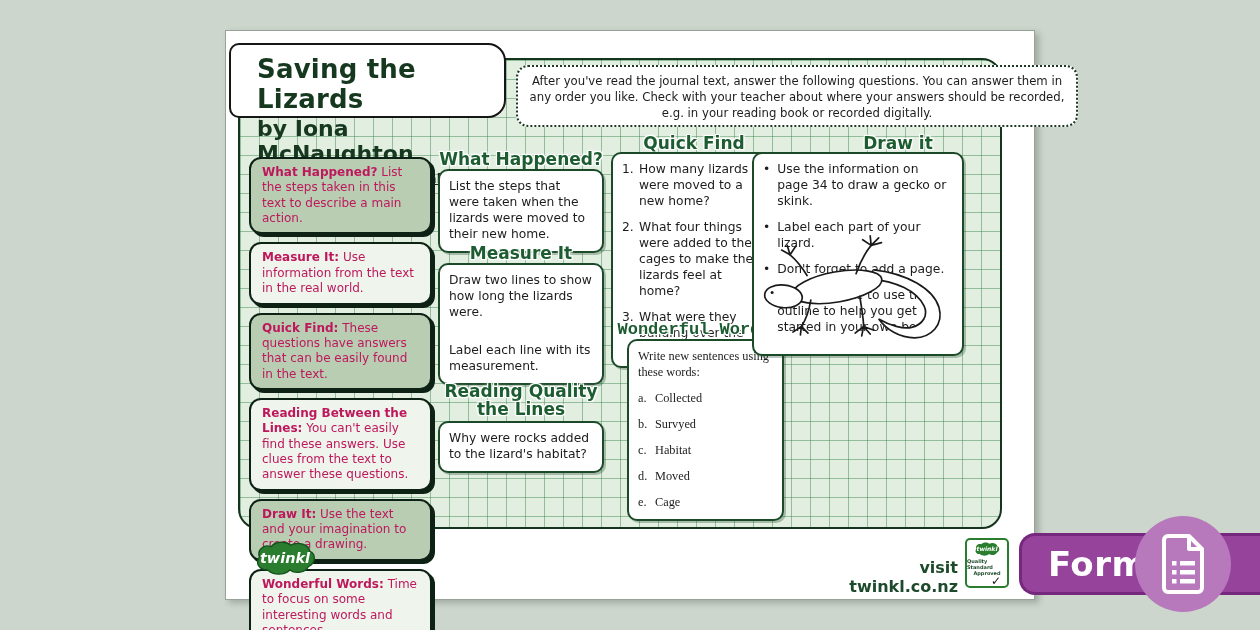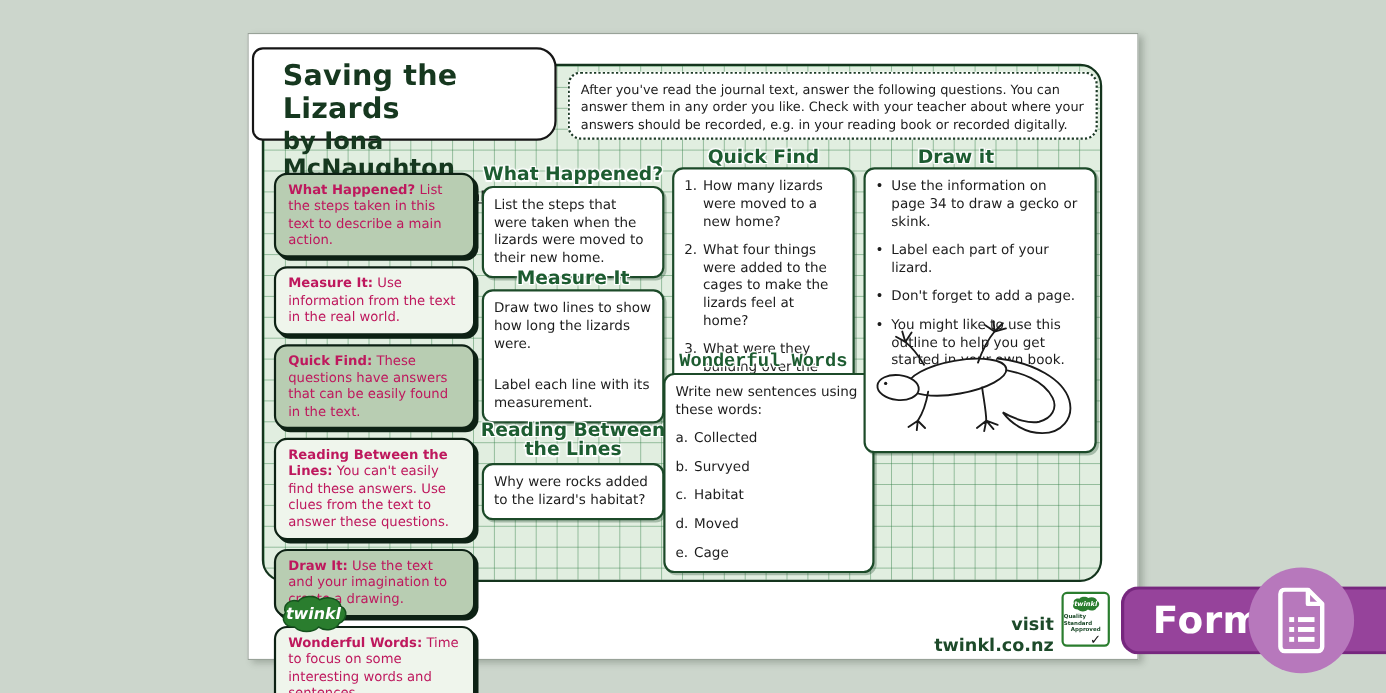--- a/index.html
+++ b/index.html
@@ -19,34 +19,34 @@
     position:absolute; left:12px; top:27px; width:764px; height:471px;
     border:2px solid #14341d; border-radius:20px;
     background-color:#e1eee0;
     background-image:
       linear-gradient(to right, rgba(52,128,72,.45) 1px, transparent 1px),
       linear-gradient(to bottom, rgba(52,128,72,.45) 1px, transparent 1px);
     background-size:19px 19px;
   }
   
   .titlebox {
-    position:absolute; left:3px; top:12px; width:277px; height:85px;
+    position:absolute; left:3px; top:12px; width:277px; height:75px;
     background:#fff; border:2px solid #161616;
     border-radius:10px 18px 18px 10px;
     padding:9px 8px 0 26px;
   }
   .titlebox .t1 { font-size:26px; font-weight:bold; color:#16381f; letter-spacing:.2px; }
   .titlebox .t2 { font-size:22px; font-weight:bold; color:#16381f; margin-top:2px; }
   .titlebox .t3 { font-size:12.5px; font-weight:bold; color:#232323; margin-top:5px;
                   text-decoration:underline; letter-spacing:.2px; }
   
   .intro {
-    position:absolute; left:290px; top:34px; width:482px; height:62px;
+    position:absolute; left:290px; top:34px; width:562px; height:62px;
     background:#fff; border:2px dotted #1c3a26; border-radius:12px;
-    padding:7px 10px; font-size:11.7px; line-height:1.35; color:#1c1c1c;
+    padding:7px 10px; font-size:11.7px; line-height:1.35; color:#1c1c1c;text-align:center;
   }
   
   .legend { position:absolute; left:23px; top:126px; width:183px; }
   .lg {
     border:2px solid #0d2114; border-radius:12px;
     box-shadow:3px 3px 0 #0d2114;
     padding:6px 11px; margin-bottom:8px;
     font-size:12px; line-height:1.28; color:#be185d;
   }
   .lg.green { background:#b8cdb2; }
@@ -148,21 +148,21 @@
     <div class="wbox" style="left:212px; top:138px; width:166px;">
       <span>List the steps that were taken when the lizards were moved to their new home.</span>
     </div>
 
     <div class="sec-h" style="left:212px; top:214px; width:166px;">Measure It</div>
     <div class="wbox" style="left:212px; top:232px; width:166px;">
       <p>Draw two lines to show how long the lizards were.</p>
       <p>Label each line with its measurement.</p>
     </div>
 
-    <div class="sec-h" style="left:204px; top:352px; width:182px;">Reading Between the Lines</div>
+    <div class="sec-h" style="left:204px; top:352px; width:182px;">Reading Quality the Lines</div>
     <div class="wbox" style="left:212px; top:390px; width:166px;">
       <span>Why were rocks added to the lizard's habitat?</span>
     </div>
 
     <div class="sec-h" style="left:385px; top:104px; width:166px;">Quick Find</div>
     <div class="wbox" style="left:385px; top:121px; width:166px;">
       <div class="qrow">
         <span class="num">1.</span>
         <span>How many lizards were moved to a new home?</span>
       </div>
@@ -170,21 +170,21 @@
         <span class="num">2.</span>
         <span>What four things were added to the cages to make the lizards feel at home?</span>
       </div>
       <div class="qrow">
         <span class="num">3.</span>
         <span>What were they building over the lizard's old habitat?</span>
       </div>
     </div>
 
     <div class="sec-h" style="left:385px; top:290px; width:166px;font-family:Liberation Mono, monospace;">Wonderful Words</div>
-    <div class="wbox" style="left:377px; top:308px; width:192px;">
+    <div class="wbox" style="left:401px; top:308px; width:157px;font-family:Liberation Serif, serif;">
       <p style="margin-bottom:10px;">Write new sentences using these words:</p>
       <div class="wrow">
         <span class="ltr">a.</span>
         <span>Collected</span>
       </div>
       <div class="wrow">
         <span class="ltr">b.</span>
         <span>Survyed</span>
       </div>
       <div class="wrow">
@@ -194,22 +194,22 @@
       <div class="wrow">
         <span class="ltr">d.</span>
         <span>Moved</span>
       </div>
       <div class="wrow">
         <span class="ltr">e.</span>
         <span>Cage</span>
       </div>
     </div>
 
-    <div class="sec-h" style="left:537px; top:104px; width:212px;">Draw it</div>
-    <div class="wbox" style="left:559px; top:121px; width:212px; height:260px;">
+    <div class="sec-h" style="left:566px; top:104px; width:212px;">Draw it</div>
+    <div class="wbox" style="left:526px; top:121px; width:212px; height:204px;">
       <div class="brow">
           <span>Use the information on page 34 to draw a gecko or skink.</span>
         </div>
       <div class="brow">
           <span>Label each part of your lizard.</span>
         </div>
       <div class="brow">
           <span>Don't forget to add a page.</span>
         </div>
       <div class="brow">

